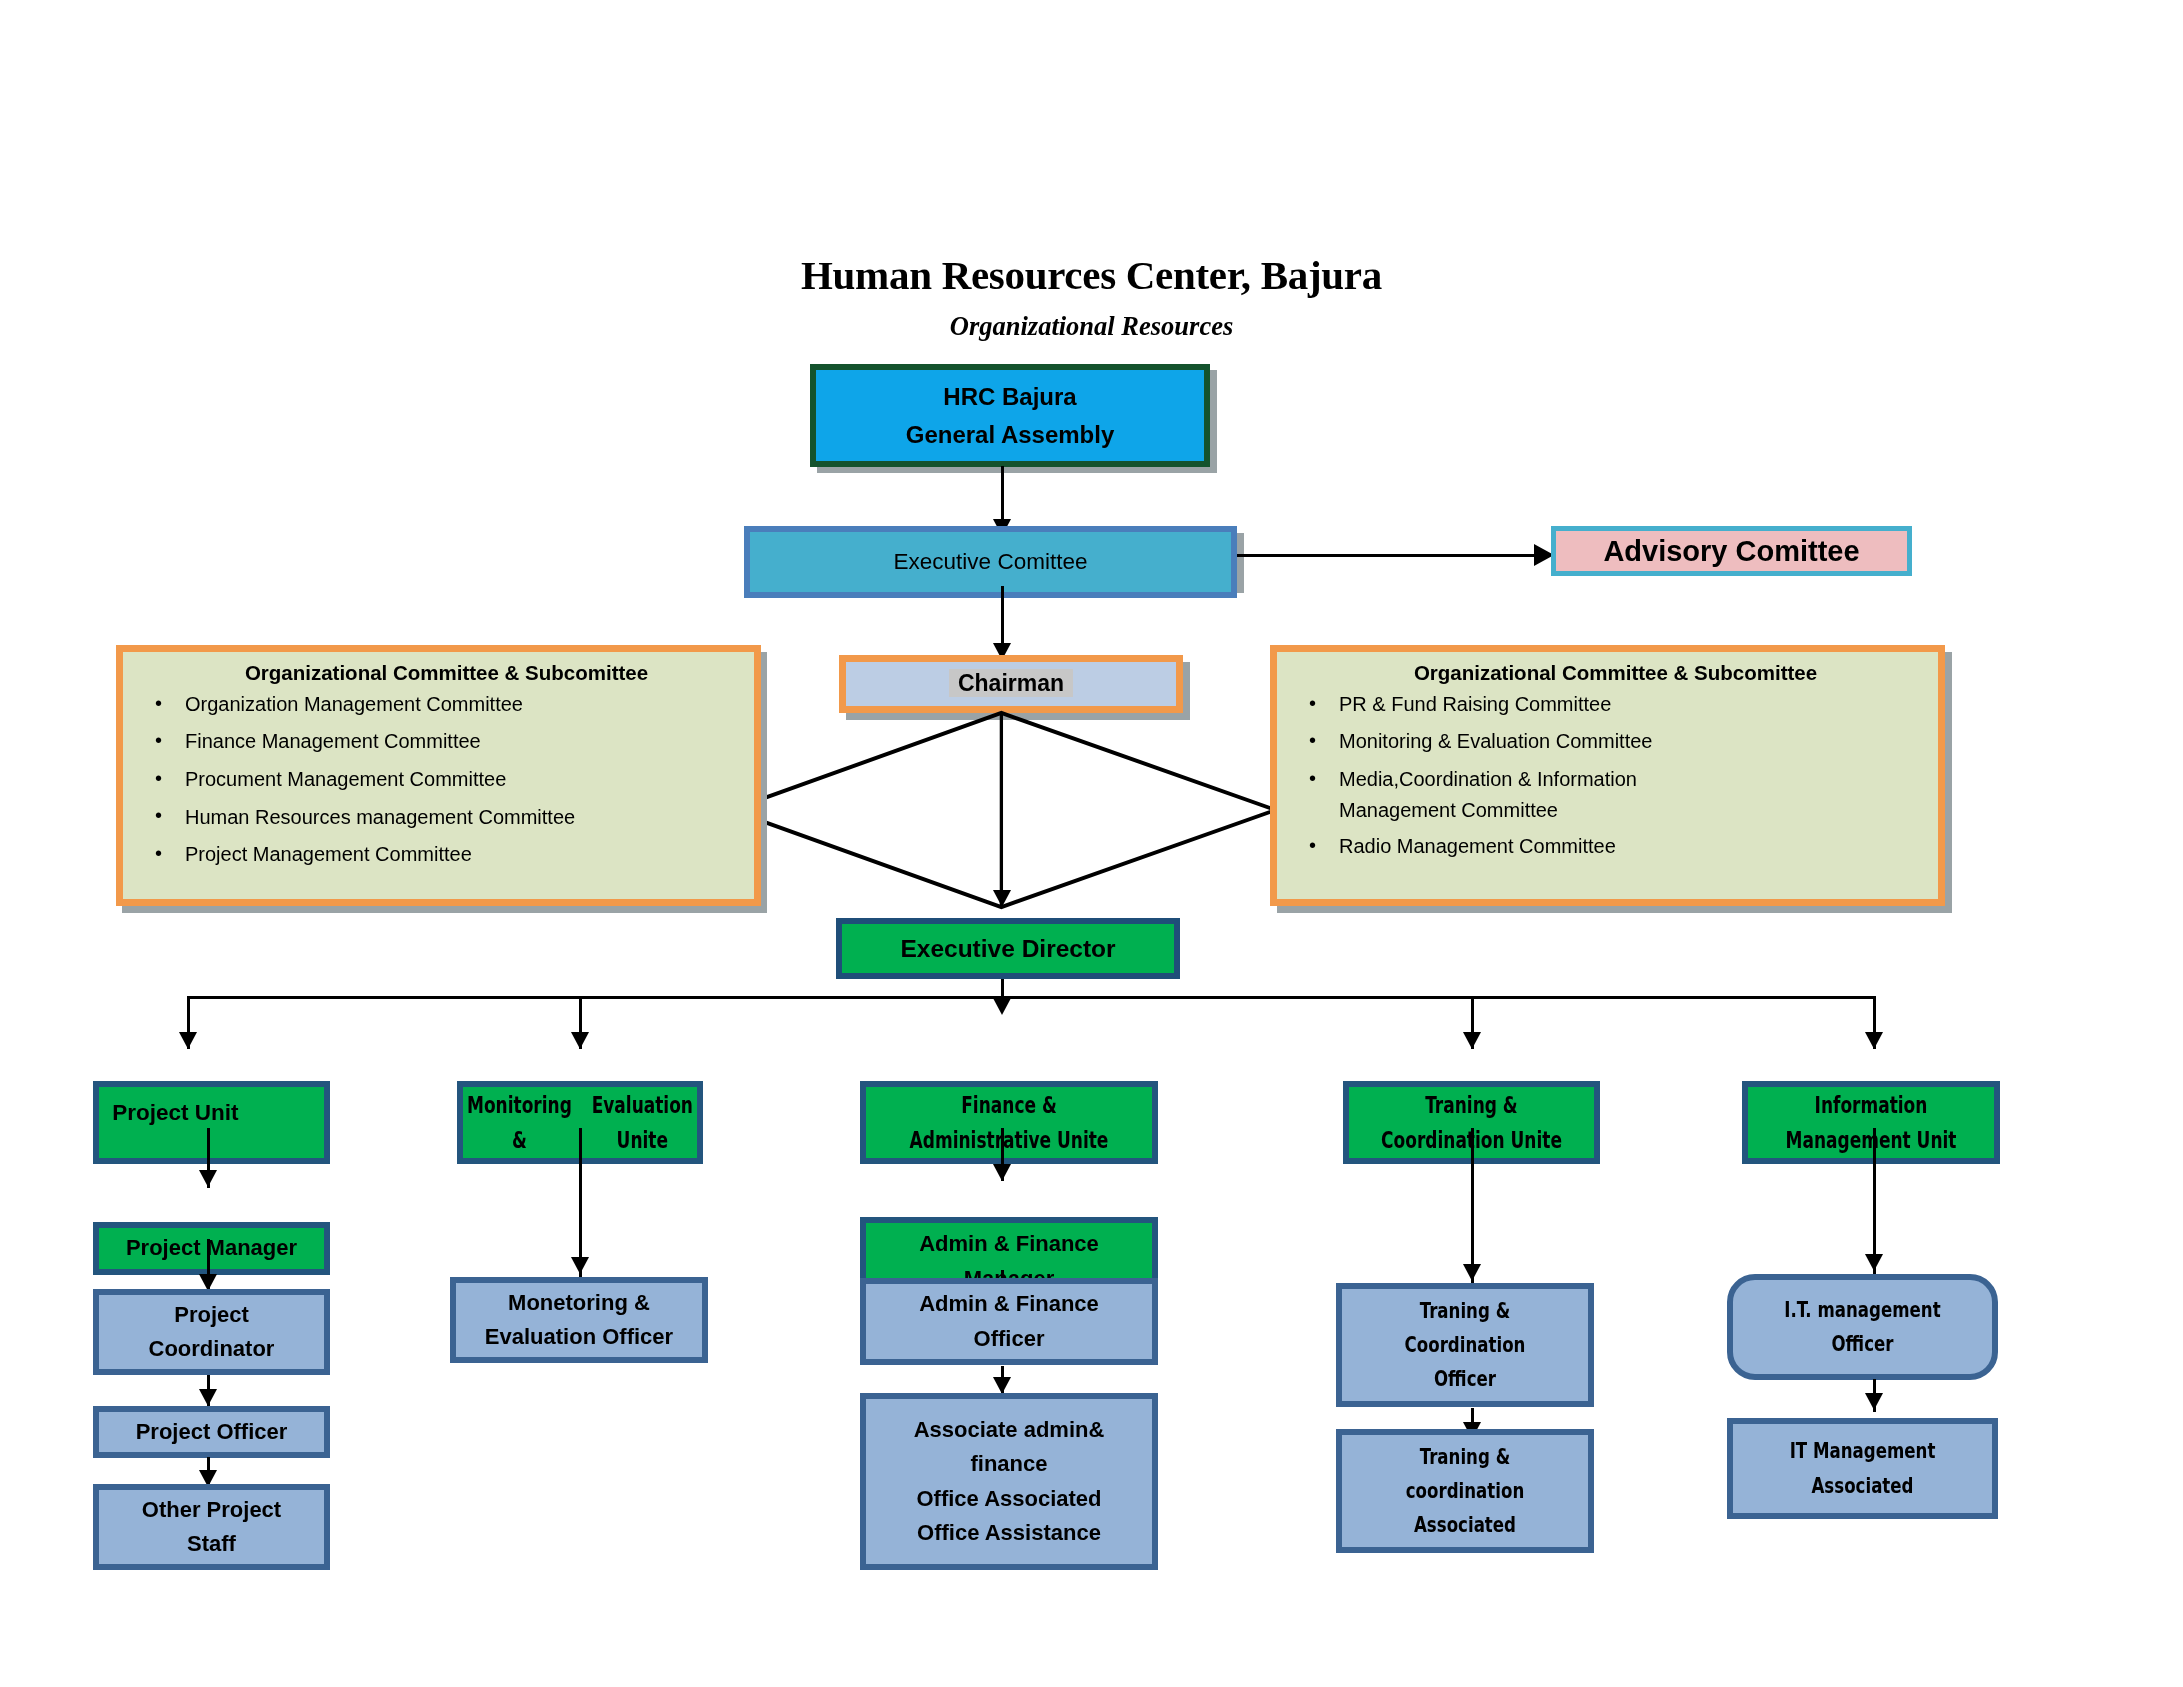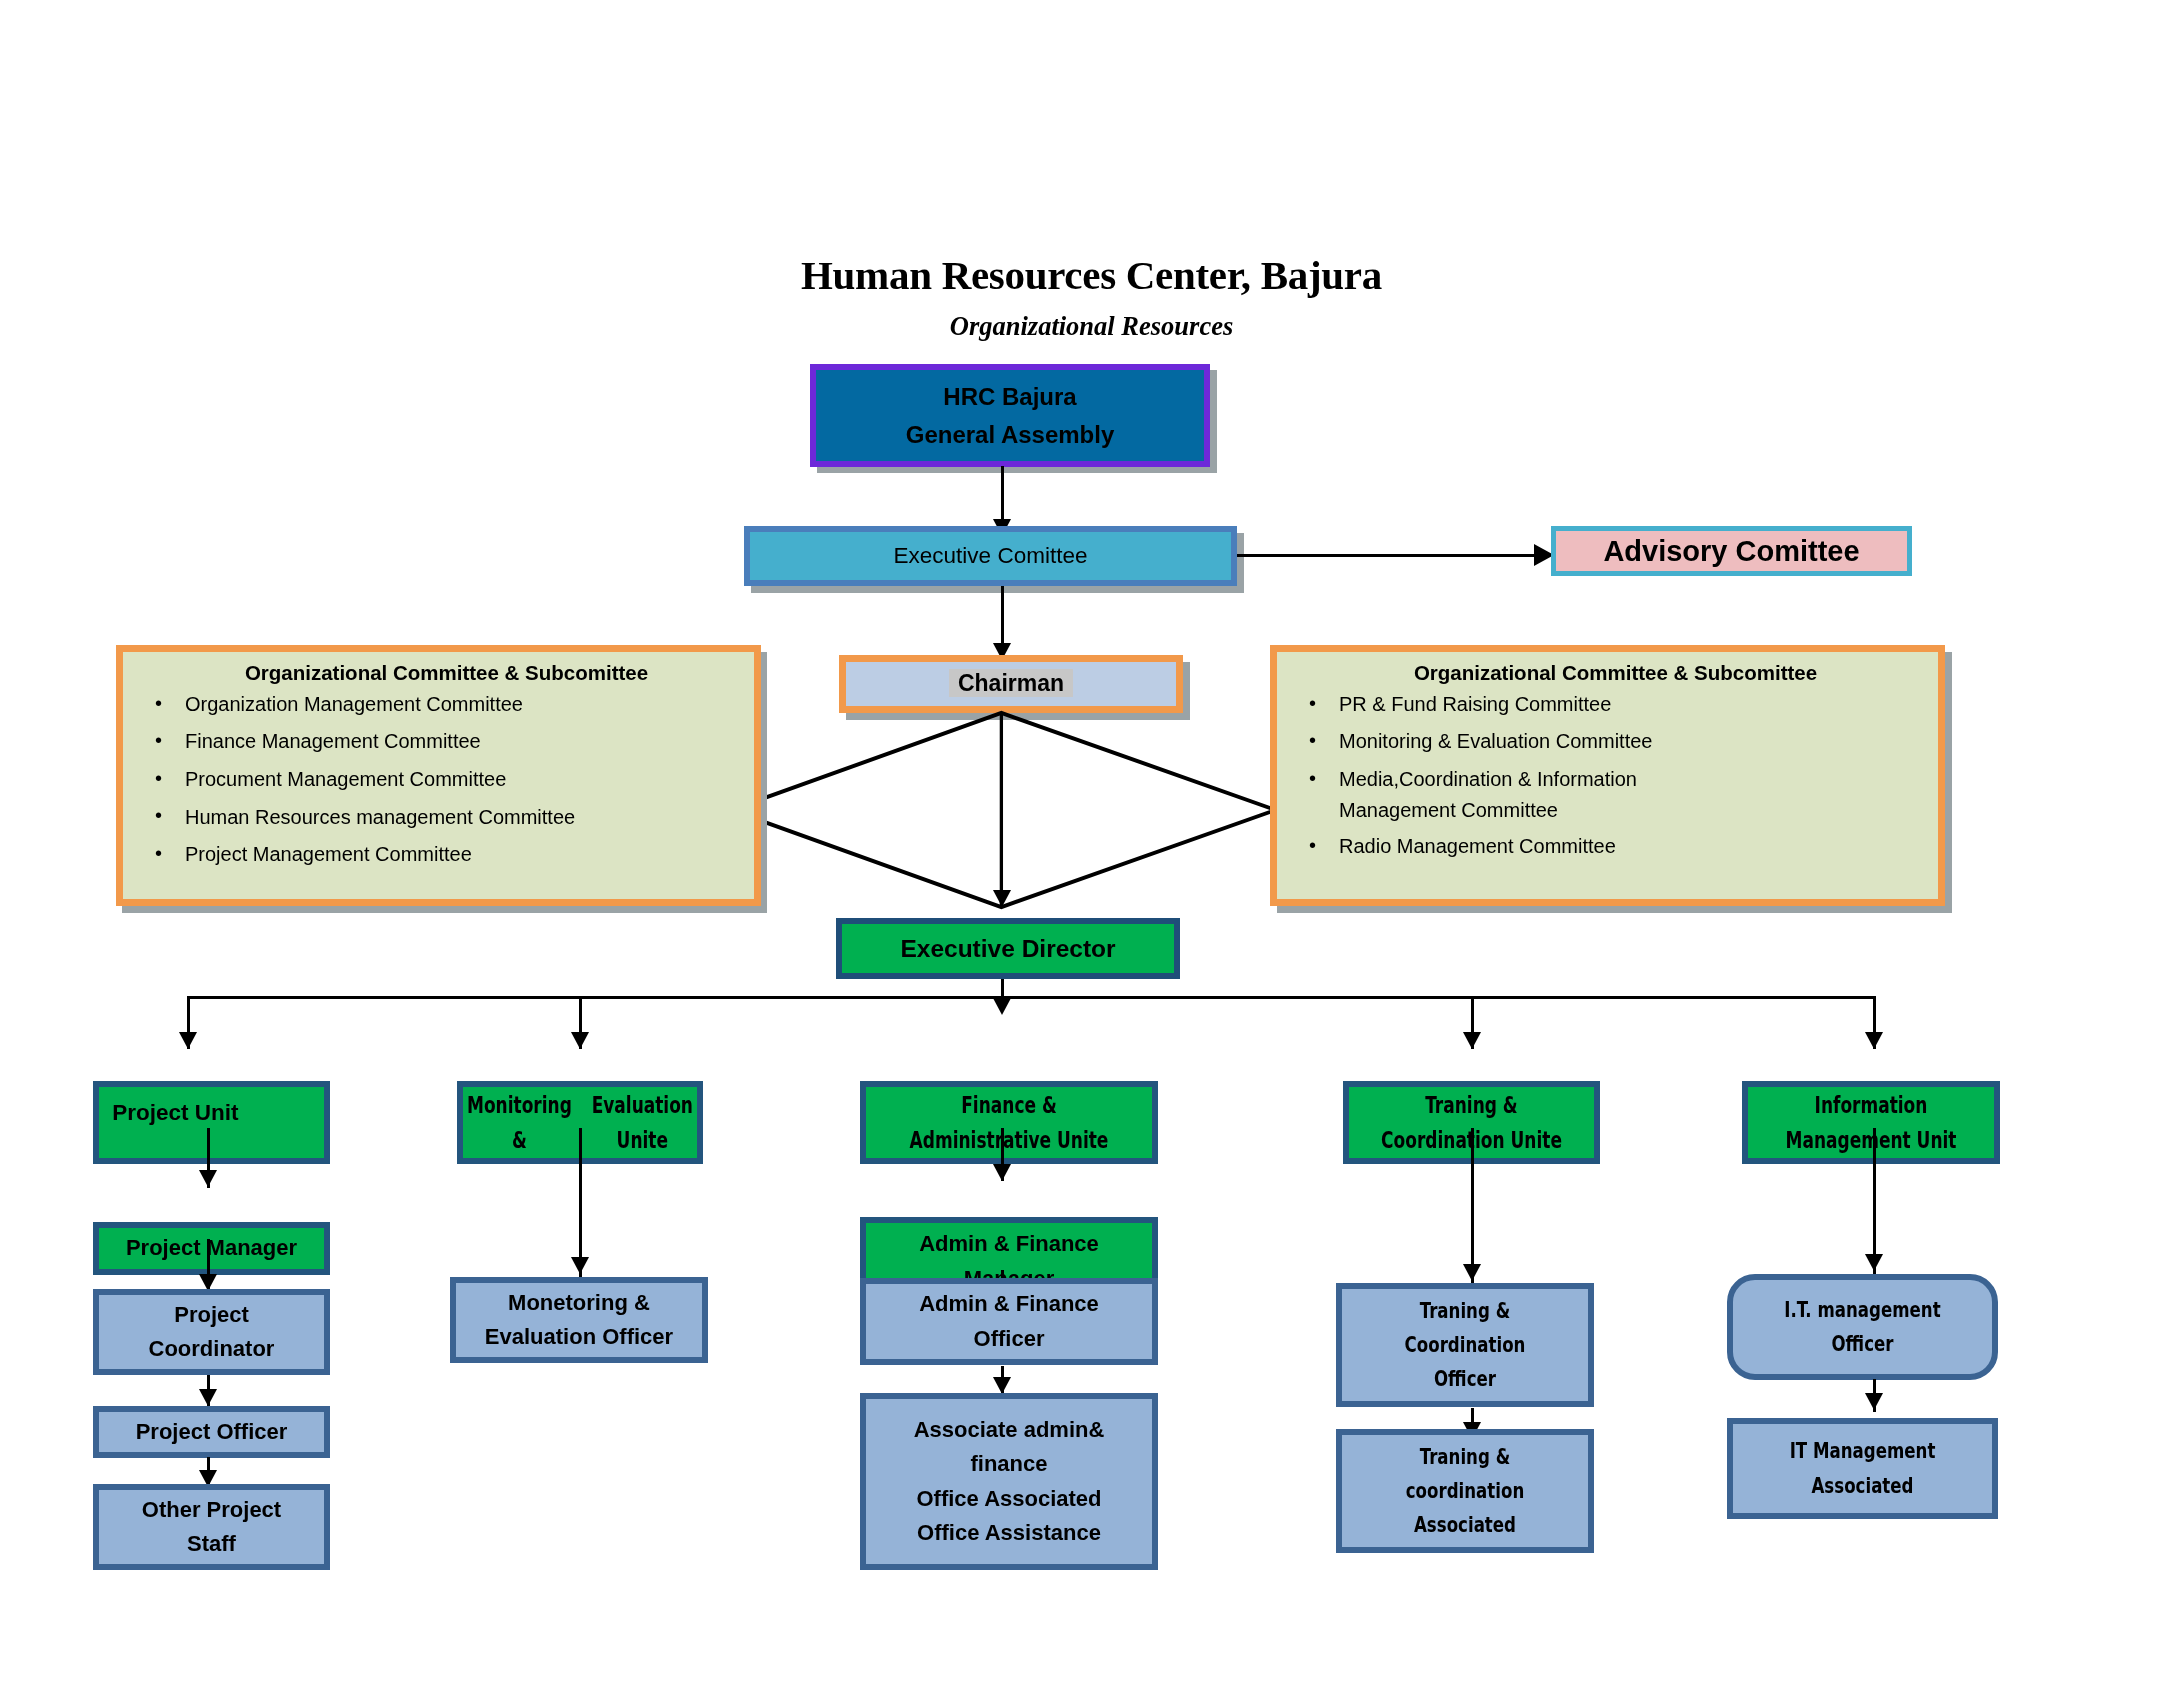--- a/index.html
+++ b/index.html
@@ -17,21 +17,21 @@
 
   
   .node{display:flex;align-items:center;justify-content:center;text-align:center;
         font-weight:bold;line-height:1.55;padding:2.6px 4px;}
   .node .txt{width:100%;}
 
   
   .shadow{position:absolute;background:#9aa3a6;}
 
   
-  .b-green-assembly{background:#0369a1;border:6px solid #6d28d9;}
+  .b-green-assembly{background:#0ea5e9;border:6px solid #14532d;}
   .b-exec-comm{background:#45AFCD;border:6px solid #4A7EBB;}
   .b-advisory{background:#EEBDBF;border:5.3px solid #45AFCD;}
   .b-chairman{background:#BCCDE4;border:7.3px solid #F2994A;}
   .b-committee{background:#DCE4C4;border:7.3px solid #F2994A;padding-left:16px;}
   .b-exec-dir{background:#00B050;border:6px solid #1F4E79;}
   .b-unit{background:#00B050;border:6px solid #23557E;margin-top:36px;}
   .b-blue{background:#95B3D7;border:6px solid #3B6392;}
 
   .cond{font-family:"Liberation Sans Narrow","DejaVu Sans Condensed","Liberation Sans",sans-serif;
         transform:scaleX(.84);transform-origin:center center;}
@@ -67,21 +67,21 @@
   <div class="abs node b-green-assembly" style="left:810px;top:364px;width:400px;height:103px;
        font-size:24px;flex-direction:column;">
     <div class="txt">HRC Bajura</div>
     <div class="txt">General Assembly</div>
   </div>
 
   <div class="vline abs" style="left:1001px;top:466px;height:58px;"></div>
   <div class="arrow-d abs" style="left:993px;top:519px;"></div>
 
   <div class="shadow abs" style="left:751px;top:533px;width:493px;height:60px;"></div>
-  <div class="abs node b-exec-comm" style="left:744px;top:526px;width:493px;height:60px;font-size:22.5px;font-weight:normal;">
+  <div class="abs node b-exec-comm" style="left:744px;top:526px;width:493px;height:72px;font-size:22.5px;font-weight:normal;">
     <div class="txt">Executive Comittee</div>
   </div>
 
   <div class="hline abs" style="left:1237px;top:554px;width:301px;"></div>
   <div class="arrow-r abs" style="left:1534px;top:544px;"></div>
 
   <div class="abs node b-advisory" style="left:1551px;top:526px;width:361px;height:50px;font-size:29px;overflow:hidden;">
     <div class="txt" style="line-height:1;margin-top:1.3px;">Advisory Comittee</div>
   </div>
 

